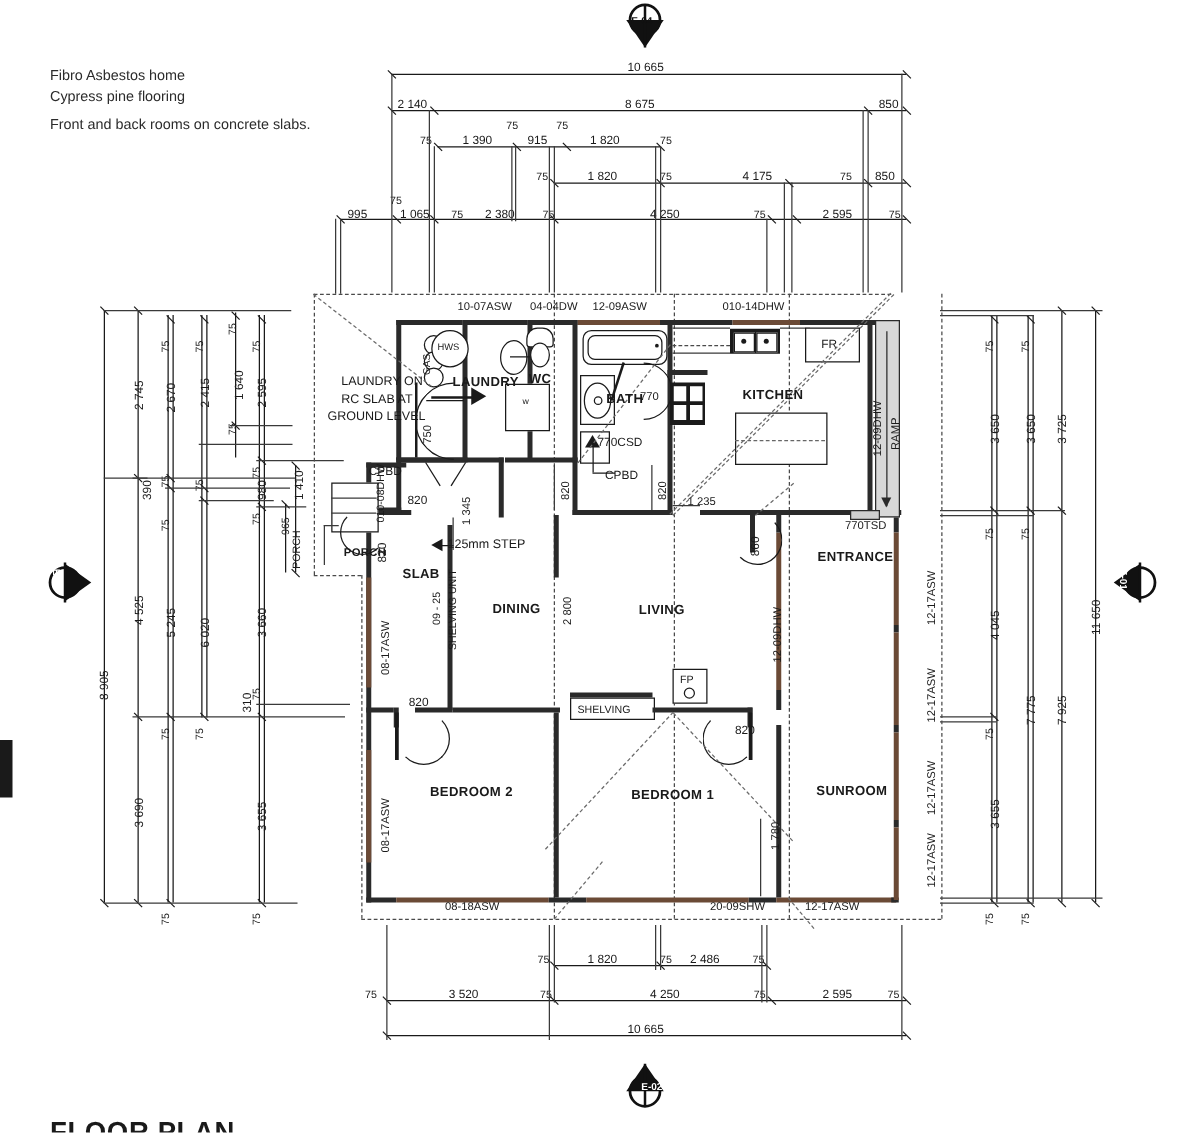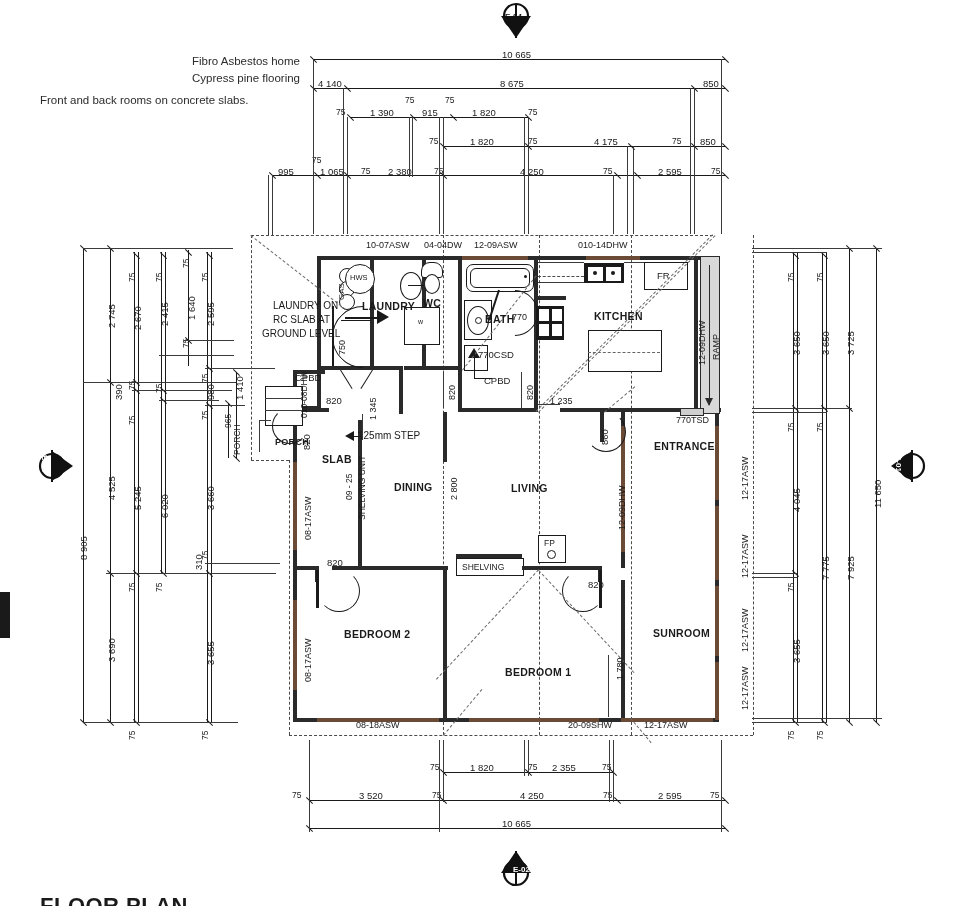--- a/index.html
+++ b/index.html
@@ -5,21 +5,21 @@
 <style>
   html,body{margin:0;padding:0;background:#ffffff;}
   body{width:956px;height:906px;position:relative;overflow:hidden;
        font-family:"Liberation Sans","DejaVu Sans",sans-serif;color:#1a1a1a;}
   #stage{position:absolute;left:0;top:0;width:956px;height:906px;}
   .abs{position:absolute;}
 
   
   #title-block{left:40px;top:55px;width:260px;}
   #title-block .t1{font-size:15px;color:#2b2b2b;letter-spacing:.2px;margin-bottom:9px;}
-  #title-block .t2{font-size:11.5px;color:#2b2b2b;margin-bottom:5px;text-align:right;}
+  #title-block .t2{font-size:11.5px;color:#2b2b2b;margin-bottom:5px;}
   #title-block .t3{font-size:11.5px;color:#2b2b2b;margin-top:10px;}
 
   #floor-plan-caption{left:40px;top:893px;font-size:22px;font-weight:bold;
        color:#1a1a1a;letter-spacing:.5px;}
 
   
   .h-line{background:#1a1a1a;height:1px;}
   .v-line{background:#1a1a1a;width:1px;}
   .h-thin{background:#3a3a3a;height:1px;}
   .v-thin{background:#3a3a3a;width:1px;}
@@ -123,21 +123,21 @@
   <div class="abs h-line" style="left:313px;top:59px;width:412px;"></div>
   <div class="abs tick" style="left:309px;top:59px;"></div>
   <div class="abs tick" style="left:721px;top:59px;"></div>
   <div class="abs dim" style="left:502px;top:50px;">10 665</div>
 
   <div class="abs h-line" style="left:313px;top:88px;width:412px;"></div>
   <div class="abs tick" style="left:309px;top:88px;"></div>
   <div class="abs tick" style="left:343px;top:88px;"></div>
   <div class="abs tick" style="left:690px;top:88px;"></div>
   <div class="abs tick" style="left:721px;top:88px;"></div>
-  <div class="abs dim" style="left:318px;top:79px;">4 140</div>
+  <div class="abs dim" style="left:318px;top:79px;">2 140</div>
   <div class="abs dim" style="left:500px;top:79px;">8 675</div>
   <div class="abs dim" style="left:703px;top:79px;">850</div>
 
   <div class="abs h-line" style="left:350px;top:117px;width:178px;"></div>
   <div class="abs tick" style="left:346px;top:117px;"></div>
   <div class="abs tick" style="left:409px;top:117px;"></div>
   <div class="abs tick" style="left:449px;top:117px;"></div>
   <div class="abs tick" style="left:524px;top:117px;"></div>
   <div class="abs dim small" style="left:336px;top:108px;">75</div>
   <div class="abs dim" style="left:370px;top:108px;">1 390</div>
@@ -332,21 +332,21 @@
   <div class="abs h-thin" style="left:752px;top:718px;width:130px;"></div>
   <div class="abs h-thin" style="left:752px;top:722px;width:75px;"></div>
 
   <div class="abs h-line" style="left:443px;top:772px;width:170px;"></div>
   <div class="abs tick" style="left:439px;top:772px;"></div>
   <div class="abs tick" style="left:524px;top:772px;"></div>
   <div class="abs tick" style="left:609px;top:772px;"></div>
   <div class="abs dim small" style="left:430px;top:763px;">75</div>
   <div class="abs dim" style="left:470px;top:763px;">1 820</div>
   <div class="abs dim small" style="left:528px;top:763px;">75</div>
-  <div class="abs dim" style="left:552px;top:763px;">2 355</div>
+  <div class="abs dim" style="left:552px;top:763px;">2 486</div>
   <div class="abs dim small" style="left:602px;top:763px;">75</div>
 
   <div class="abs h-line" style="left:309px;top:800px;width:416px;"></div>
   <div class="abs tick" style="left:305px;top:800px;"></div>
   <div class="abs tick" style="left:439px;top:800px;"></div>
   <div class="abs tick" style="left:613px;top:800px;"></div>
   <div class="abs tick" style="left:721px;top:800px;"></div>
   <div class="abs dim small" style="left:292px;top:791px;">75</div>
   <div class="abs dim" style="left:359px;top:791px;">3 520</div>
   <div class="abs dim small" style="left:432px;top:791px;">75</div>
@@ -589,21 +589,21 @@
   <div class="room" style="left:362px;top:300px;">LAUNDRY</div>
   <div class="room" style="left:423px;top:297px;">WC</div>
   <div class="room" style="left:485px;top:313px;">BATH</div>
   <div class="room" style="left:594px;top:310px;">KITCHEN</div>
   <div class="room" style="left:654px;top:440px;">ENTRANCE</div>
   <div class="room" style="left:322px;top:453px;">SLAB</div>
   <div class="room" style="left:394px;top:481px;">DINING</div>
   <div class="room" style="left:511px;top:482px;">LIVING</div>
   <div class="room small" style="left:275px;top:437px;">PORCH</div>
   <div class="room" style="left:344px;top:628px;">BEDROOM 2</div>
-  <div class="room" style="left:505px;top:630px;margin-top:36px;">BEDROOM 1</div>
+  <div class="room" style="left:505px;top:630px;">BEDROOM 1</div>
   <div class="room" style="left:653px;top:627px;">SUNROOM</div>
 
   <div class="note" style="left:273px;top:300px;">LAUNDRY ON</div>
   <div class="note" style="left:273px;top:314px;">RC SLAB AT</div>
   <div class="note" style="left:262px;top:328px;">GROUND LEVEL</div>
   <div class="abs h-line" style="left:341px;top:320px;width:30px;height:1.3px;background:#1a1a1a;"></div>
 
   <div class="note" style="left:358px;top:430px;">125mm STEP</div>
   <div class="abs" style="left:345px;top:431px;width:0;height:0;border-top:5px solid transparent;border-bottom:5px solid transparent;border-right:9px solid #1a1a1a;"></div>
   <div class="abs h-line" style="left:353px;top:436px;width:10px;height:1.3px;background:#1a1a1a;"></div>

